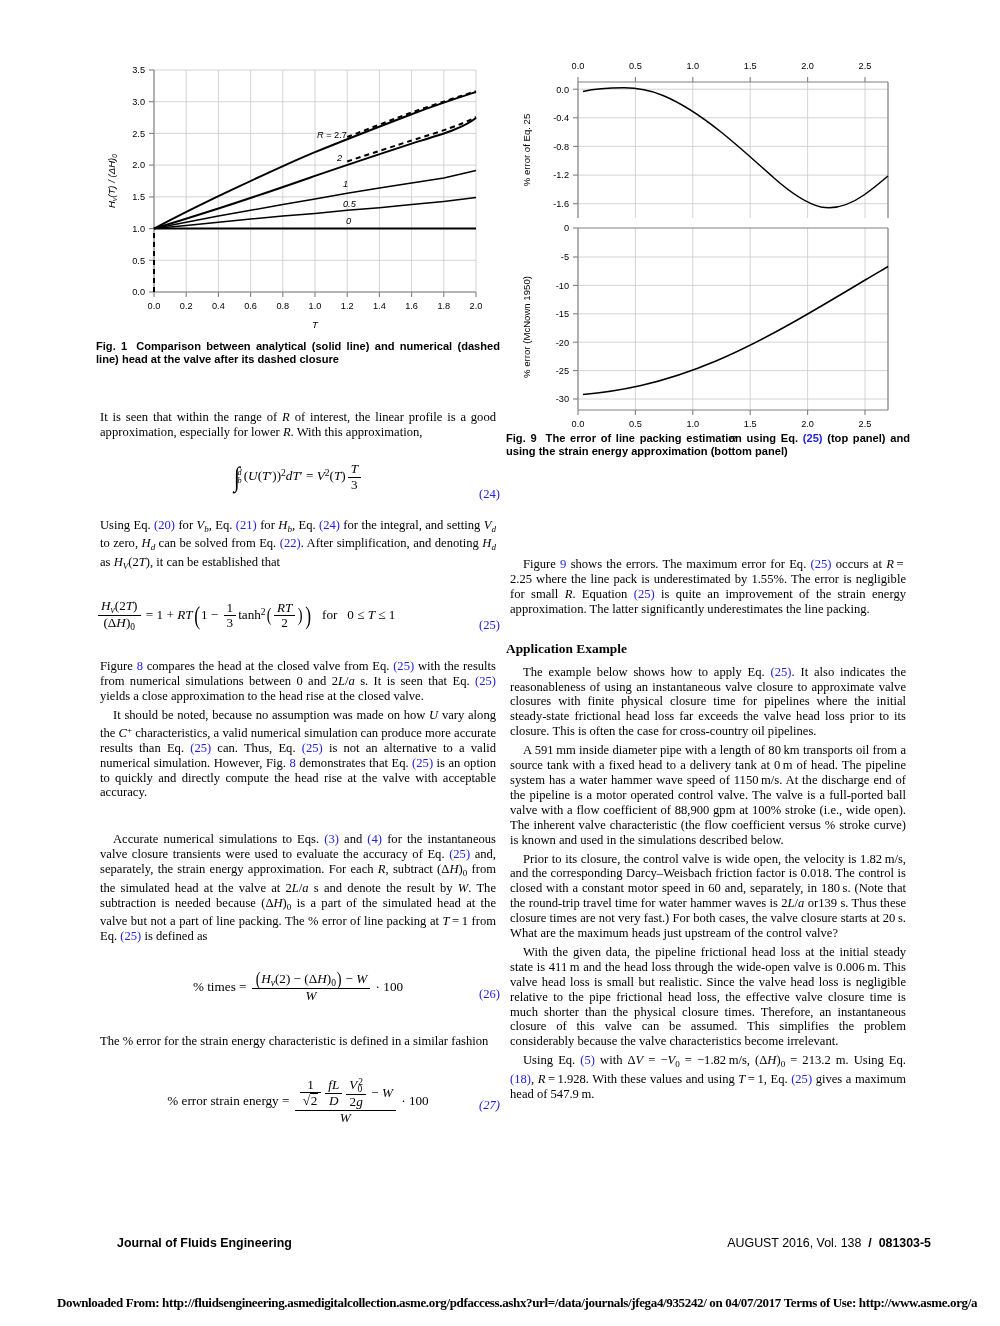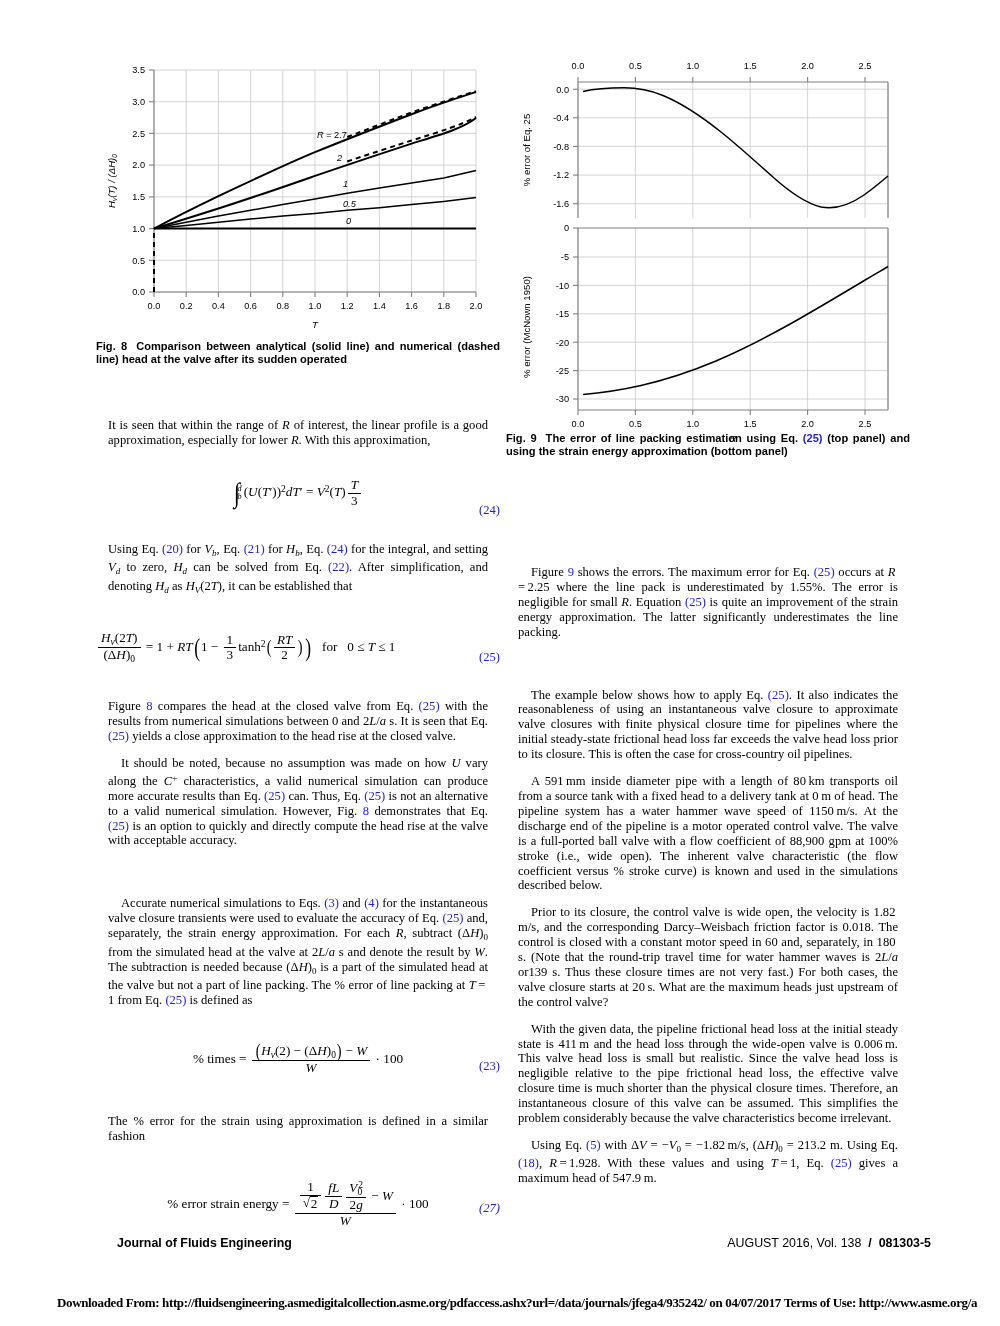--- a/index.html
+++ b/index.html
@@ -23,21 +23,21 @@
   
   .col-left  { position: absolute; left: 96px;  top: 48px; width: 404px; }
   .col-right { position: absolute; left: 506px; top: 48px; width: 404px; }
 
   
   .para {
     font-family: "Liberation Serif", serif;
     font-size: 12.6px;
     line-height: 14.9px;
     text-align: justify;
-    margin: 12px;
+    margin: 4px;
     hyphens: none;
   }
   .para.indent { text-indent: 13px; }
   .gap-md { height: 12px; }
   .gap-lg { height: 20px; }
 
   .it  { font-style: italic; }
   .ref { color: #2222dd; }
   .sub { font-size: 0.72em; vertical-align: -0.28em; }
   .sup { font-size: 0.72em; vertical-align: 0.45em; }
@@ -309,21 +309,21 @@
         <text class="curvelbl" x="241" y="109" font-style="normal">2</text>
         <text class="curvelbl" x="247" y="135" font-style="normal">1</text>
         <text class="curvelbl" x="247" y="155" font-style="normal">0.5</text>
         <text class="curvelbl" x="250" y="172" font-style="normal">0</text>
       </g>
     </svg>
   </div>
 
   <div class="col-left" style="top:340px;">
     <p class="fig-cap">
-      <span class="capnum">Fig. 8</span><span>Comparison between analytical (solid line) and numerical (dashed line) head at the valve after its sudden operated</span>
+      <span class="capnum">Fig. 1</span><span>Comparison between analytical (solid line) and numerical (dashed line) head at the valve after its dashed closure</span>
     </p>
   </div>
 
   <div class="col-left" style="top:406px;">
 
     <p class="para">It is seen that within the range of <span class="it">R</span> of interest, the linear profile is a good approximation, especially for lower <span class="it">R</span>. With this approximation,</p>
 
     <div class="gap-md"></div>
 
     <div class="eq-row" style="height:46px;">
@@ -363,26 +363,26 @@
 
     <div class="gap-lg"></div>
 
     <div class="eq-row" style="height:50px;">
       <div class="eq-body" style="padding-top:4px;">
         <span>% times</span>
         =
         <span class="frac"><span class="num"><span class="paren-med">(</span><span class="it">H<span class="sub">v</span></span>(2) − (Δ<span class="it">H</span>)<span class="sub">0</span><span class="paren-med">)</span> − <span class="it">W</span></span><span class="den"><span class="it">W</span></span></span>
         · 100
       </div>
-      <span class="eq-num" style="bottom:16px;">(23)</span>
+      <span class="eq-num" style="bottom:16px;">(26)</span>
     </div>
 
     <div class="gap-md"></div>
 
-    <p class="para">The % error for the strain using approximation is defined in a similar fashion</p>
+    <p class="para">The % error for the strain energy characteristic is defined in a similar fashion</p>
 
     <div class="gap-lg"></div>
 
     <div class="eq-row" style="height:60px;">
       <div class="eq-body" style="padding-top:4px;">
         <span>% error strain energy</span>
         =
         <span class="frac"><span class="num"><span class="frac"><span class="num">1</span><span class="den"><span class="sqrt-wrap"><span class="rad">2</span></span></span></span><span class="frac"><span class="num"><span class="it">fL</span></span><span class="den"><span class="it">D</span></span></span><span class="frac"><span class="num"><span class="it">V</span><span class="sub">0</span><span class="sup" style="margin-left:-4px;">2</span></span><span class="den">2<span class="it">g</span></span></span> − <span class="it">W</span></span><span class="den"><span class="it">W</span></span></span>
         · 100
       </div>
@@ -513,20 +513,21 @@
       <span class="capnum">Fig. 9</span><span>The error of line packing estimation using Eq. </span><span class="ref">(25)</span><span> (top panel) and using the strain energy approximation (bottom panel)</span>
     </p>
   </div>
 
   <div class="col-right" style="top:553px;">
 
     <p class="para indent">Figure <span class="ref">9</span> shows the errors. The maximum error for Eq. <span class="ref">(25)</span> occurs at <span class="it">R</span> = 2.25 where the line pack is underestimated by 1.55%. The error is negligible for small <span class="it">R</span>. Equation <span class="ref">(25)</span> is quite an improvement of the strain energy approximation. The latter significantly underestimates the line packing.</p>
 
     <div class="gap-lg"></div>
 
+    <p class="sec-head">Application Example</p>
 
     <div style="height:4px;"></div>
 
     <p class="para indent">The example below shows how to apply Eq. <span class="ref">(25)</span>. It also indicates the reasonableness of using an instantaneous valve closure to approximate valve closures with finite physical closure time for pipelines where the initial steady-state frictional head loss far exceeds the valve head loss prior to its closure. This is often the case for cross-country oil pipelines.</p>
 
     <p class="para indent">A 591 mm inside diameter pipe with a length of 80 km transports oil from a source tank with a fixed head to a delivery tank at 0 m of head. The pipeline system has a water hammer wave speed of 1150 m/s. At the discharge end of the pipeline is a motor operated control valve. The valve is a full-ported ball valve with a flow coefficient of 88,900 gpm at 100% stroke (i.e., wide open). The inherent valve characteristic (the flow coefficient versus % stroke curve) is known and used in the simulations described below.</p>
 
     <p class="para indent">Prior to its closure, the control valve is wide open, the velocity is 1.82 m/s, and the corresponding Darcy–Weisbach friction factor is 0.018. The control is closed with a constant motor speed in 60 and, separately, in 180 s. (Note that the round-trip travel time for water hammer waves is 2<span class="it">L</span>/<span class="it">a</span> or139 s. Thus these closure times are not very fast.) For both cases, the valve closure starts at 20 s. What are the maximum heads just upstream of the control valve?</p>
 
     <p class="para indent">With the given data, the pipeline frictional head loss at the initial steady state is 411 m and the head loss through the wide-open valve is 0.006 m. This valve head loss is small but realistic. Since the valve head loss is negligible relative to the pipe frictional head loss, the effective valve closure time is much shorter than the physical closure times. Therefore, an instantaneous closure of this valve can be assumed. This simplifies the problem considerably because the valve characteristics become irrelevant.</p>

